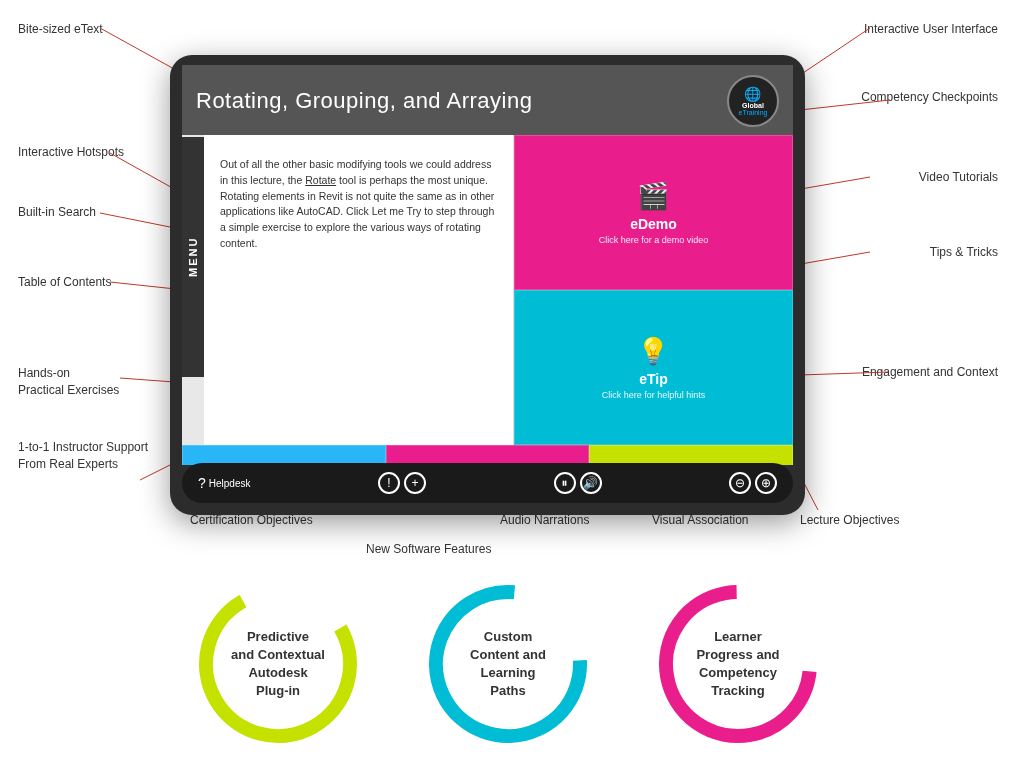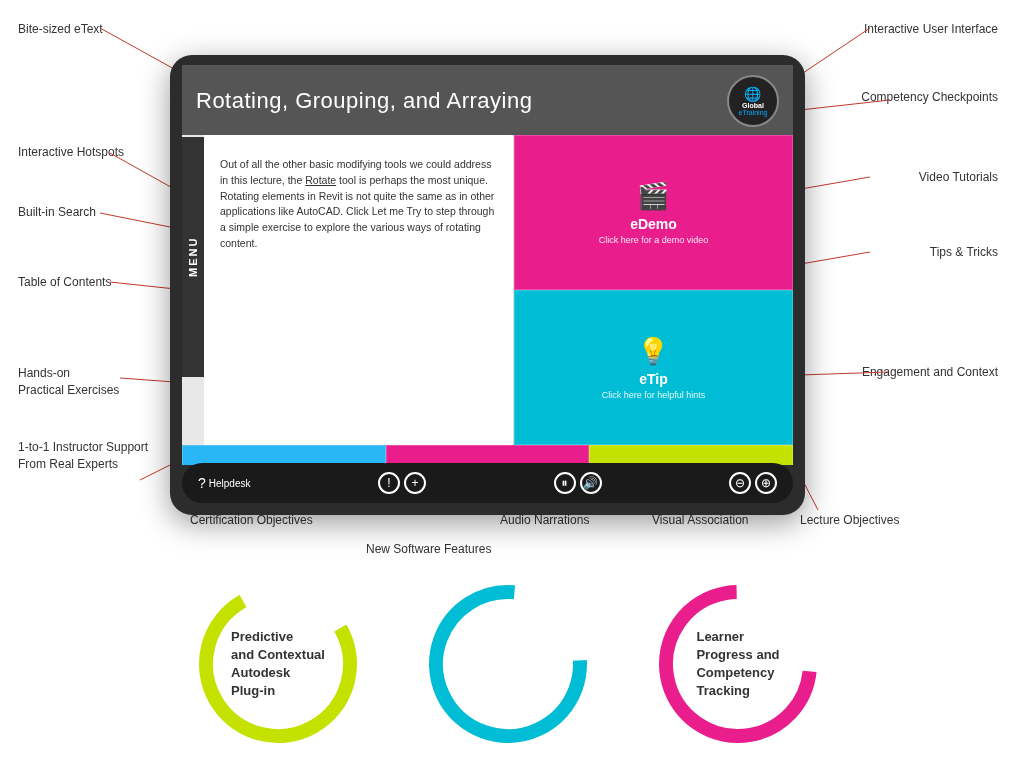--- a/index.html
+++ b/index.html
@@ -220,21 +220,21 @@
       display: flex;
       align-items: center;
       justify-content: center;
       position: relative;
       width: 170px;
       height: 170px;
     }
 
     .circle-text {
       position: relative;
-      text-align: left;
+      text-align: center;
       font-size: 13px;
       font-weight: bold;
       color: #333;
       line-height: 1.4;
       max-width: 120px;
     }
 
     
     .circle-svg {
       position: absolute;
@@ -382,20 +382,21 @@
     <svg width="170" height="170" class="circle-svg">
       <circle cx="85" cy="85" r="72" fill="none" stroke="#c5e100" stroke-width="14" stroke-dasharray="340 113" stroke-dashoffset="0" transform="rotate(-30 85 85)"></circle>
     </svg>
     <div class="circle-text">Predictive<br>and Contextual<br>Autodesk<br>Plug-in</div>
   </div>
 
   <div class="circle-item">
     <svg width="170" height="170" class="circle-svg">
       <circle cx="85" cy="85" r="72" fill="none" stroke="#00bcd4" stroke-width="14" stroke-dasharray="350 103" stroke-dashoffset="30" transform="rotate(20 85 85)"></circle>
     </svg>
+    <div class="circle-text">Custom<br>Content and<br>Learning<br>Paths</div>
   </div>
 
   <div class="circle-item">
     <svg width="170" height="170" class="circle-svg">
       <circle cx="85" cy="85" r="72" fill="none" stroke="#e91e8c" stroke-width="14" stroke-dasharray="330 123" stroke-dashoffset="-20" transform="rotate(-10 85 85)"></circle>
     </svg>
     <div class="circle-text">Learner<br>Progress and<br>Competency<br>Tracking</div>
   </div>
 
 </div>

